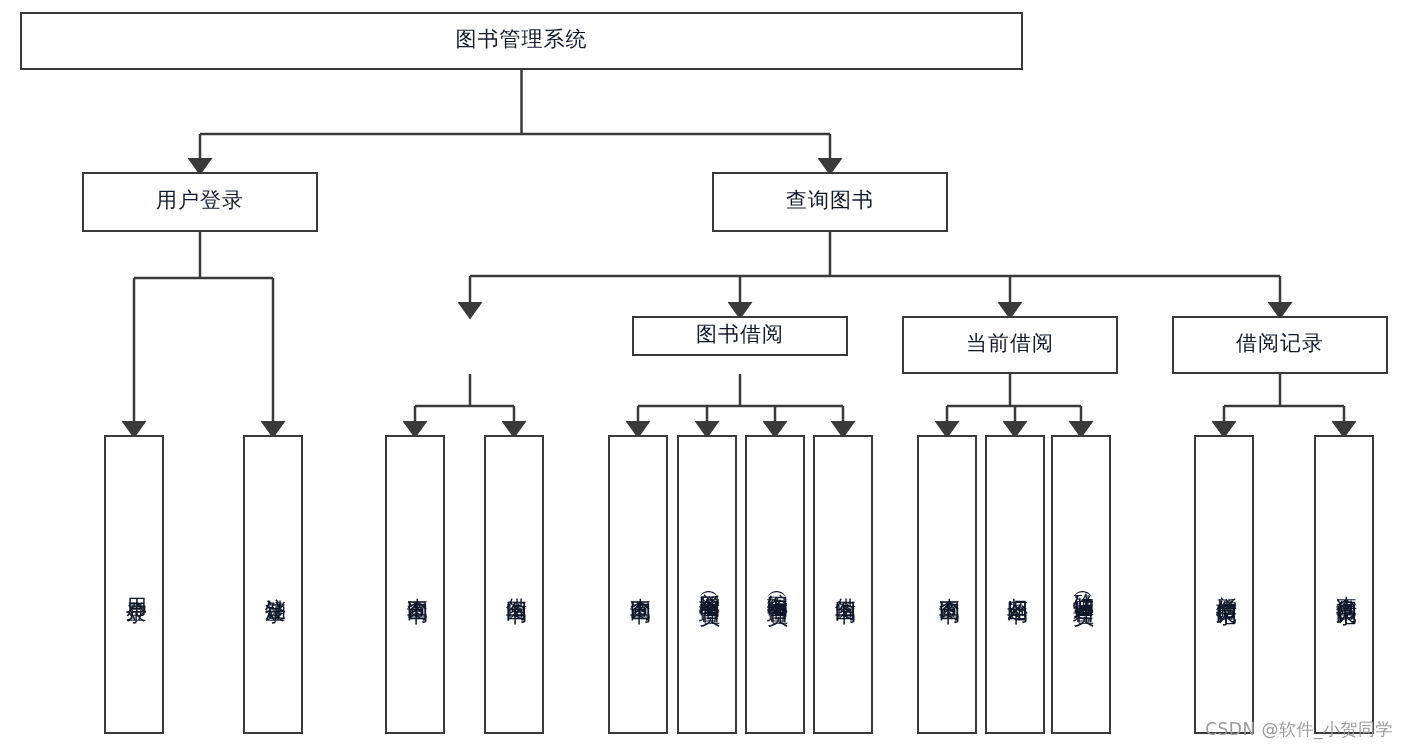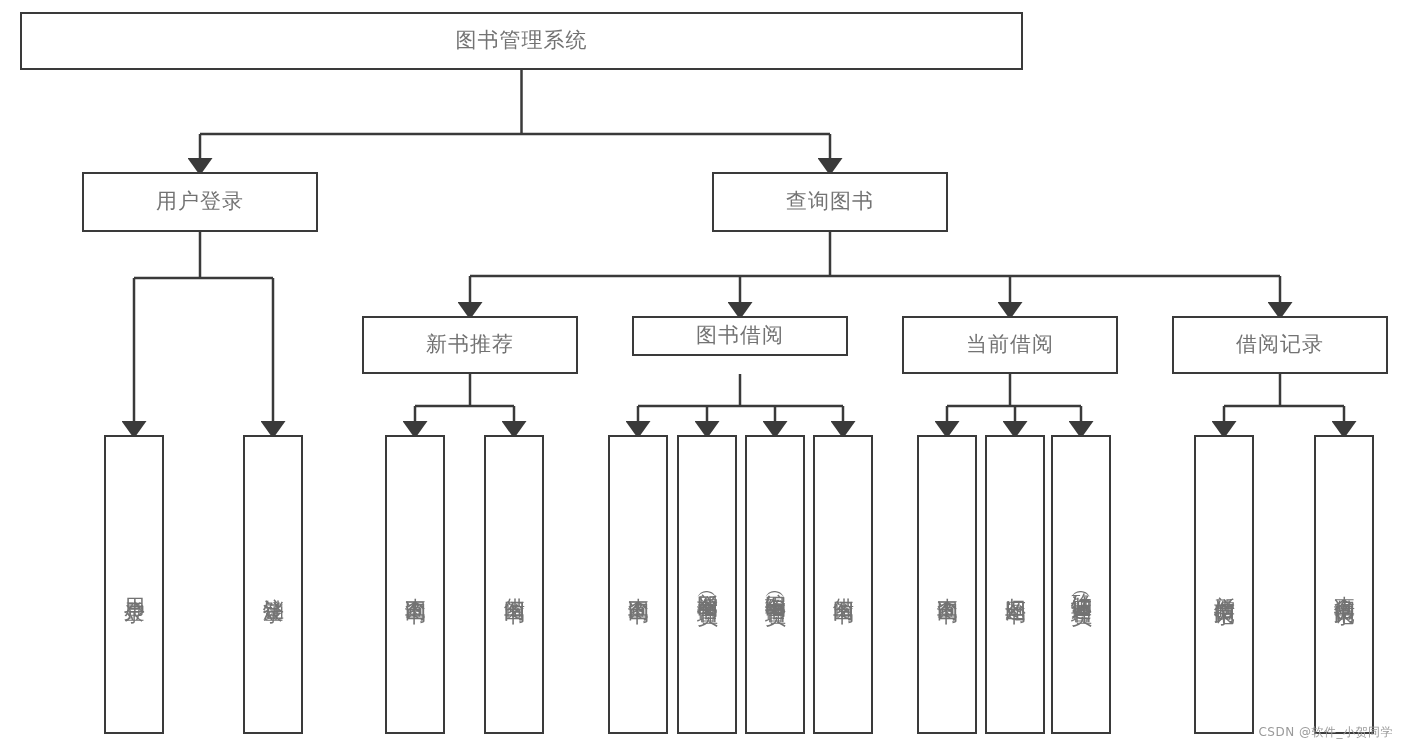--- a/index.html
+++ b/index.html
@@ -26,21 +26,22 @@
     pointer-events: none;
   }
   .node {
     position: absolute;
     box-sizing: border-box;
     border: 2.5px solid #3a3a3a;
     background: #ffffff;
     display: flex;
     align-items: center;
     justify-content: center;
-    color: #737373;
+    color: #0f172a;
+    font-family: Liberation Mono, monospace;
   }
   .node.h {
     font-size: 21px;
     line-height: 1.2;
     letter-spacing: 1px;
     white-space: nowrap;
   }
   .node.v {
     font-size: 21px;
     line-height: 1.28;
@@ -55,21 +56,21 @@
   .node.v .vtext {
     writing-mode: vertical-rl;
     text-orientation: upright;
     display: block;
     max-height: 100%;
   }
   #watermark {
     position: absolute;
     right: 12px;
     bottom: 6px;
-    font-size: 12px;
+    font-size: 17px;
     color: #9a9a9a;
     letter-spacing: 0.5px;
     white-space: nowrap;
     font-family: "DejaVu Sans", "Liberation Sans", sans-serif;
   }
 </style>
 </head>
 <body>
 
 <div id="canvas">
@@ -128,23 +129,20 @@
     <span>图书管理系统</span>
   </div>
 
   <div class="node h" style="left:82px; top:172px; width:236px; height:60px;">
     <span>用户登录</span>
   </div>
   <div class="node h" style="left:712px; top:172px; width:236px; height:60px;">
     <span>查询图书</span>
   </div>
 
-  <div class="node h" style="left:362px; top:316px; width:216px; height:58px;">
-    <span>新书推荐</span>
-  </div>
   <div class="node h" style="left:632px; top:316px; width:216px; height:40px;">
     <span>图书借阅</span>
   </div>
   <div class="node h" style="left:1172px; top:316px; width:216px; height:58px;">
     <span>借阅记录</span>
   </div>
   <div class="node h" style="left:902px; top:316px; width:216px; height:58px;">
     <span>当前借阅</span>
   </div>
 

